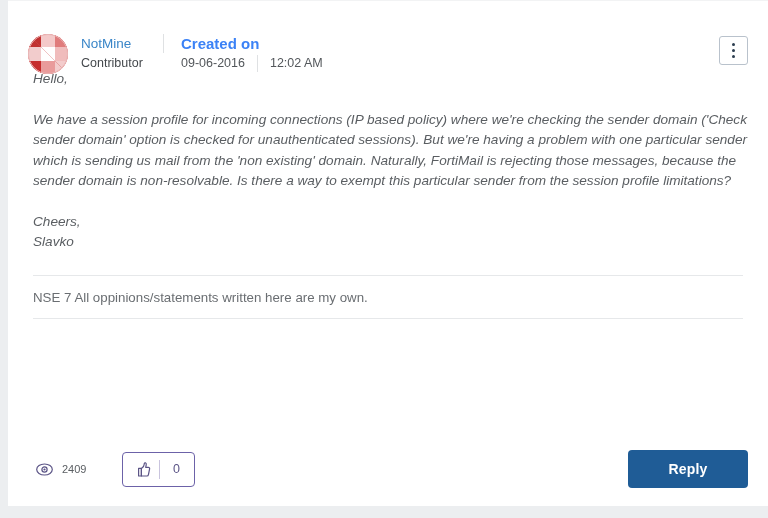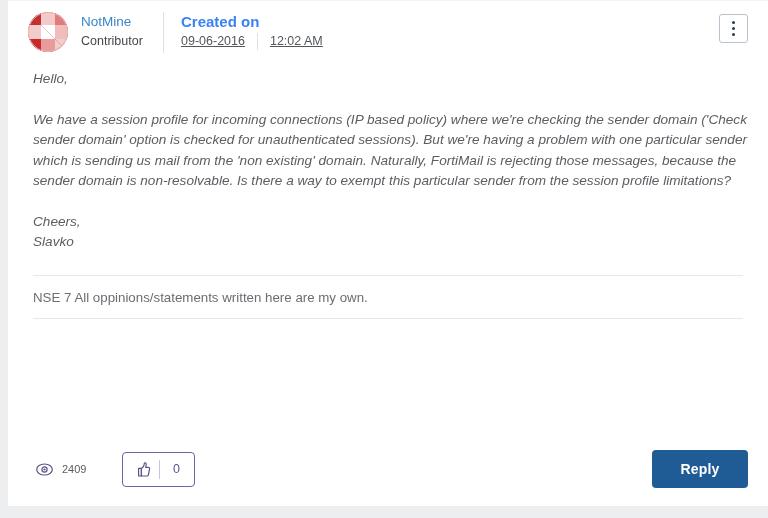--- a/index.html
+++ b/index.html
@@ -27,21 +27,21 @@
     background: #ffffff;
     box-sizing: border-box;
     padding: 0 20px;
     border-top: 1px solid #f2f3f4;
   }
 
   
   .post-header {
     display: flex;
     align-items: flex-start;
-    padding-top: 10px;
+    padding-top: 32px;
     height: 56px;
     box-sizing: border-box;
   }
   .avatar {
     width: 40px;
     height: 40px;
     border-radius: 50%;
     overflow: hidden;
     flex: 0 0 40px;
     margin-top: 1px;
@@ -92,21 +92,20 @@
   }
   .meta-values {
     display: flex;
     align-items: center;
     line-height: 20px;
   }
   .meta-date, .meta-time {
     color: #53575b;
     font-size: 12.5px;
     white-space: nowrap;
-    text-decoration: underline;
   }
   .meta-inner-sep {
     width: 1px;
     height: 17px;
     background: #dfe1e3;
     margin: 0 12px;
   }
 
   .header-spacer { flex: 1 1 auto; }
 
@@ -230,21 +229,21 @@
     font-size: 12.5px;
   }
 
   .footer-spacer { flex: 1 1 auto; }
 
   .reply-btn {
     background: #1f5c96;
     color: #ffffff;
     border: 0;
     border-radius: 4px;
-    width: 96px;
+    width: 120px;
     height: 38px;
     font-size: 14px;
     font-weight: bold;
     font-family: "Liberation Sans", sans-serif;
     cursor: pointer;
     letter-spacing: 0.2px;
   }
 </style>
 </head>
 <body>

